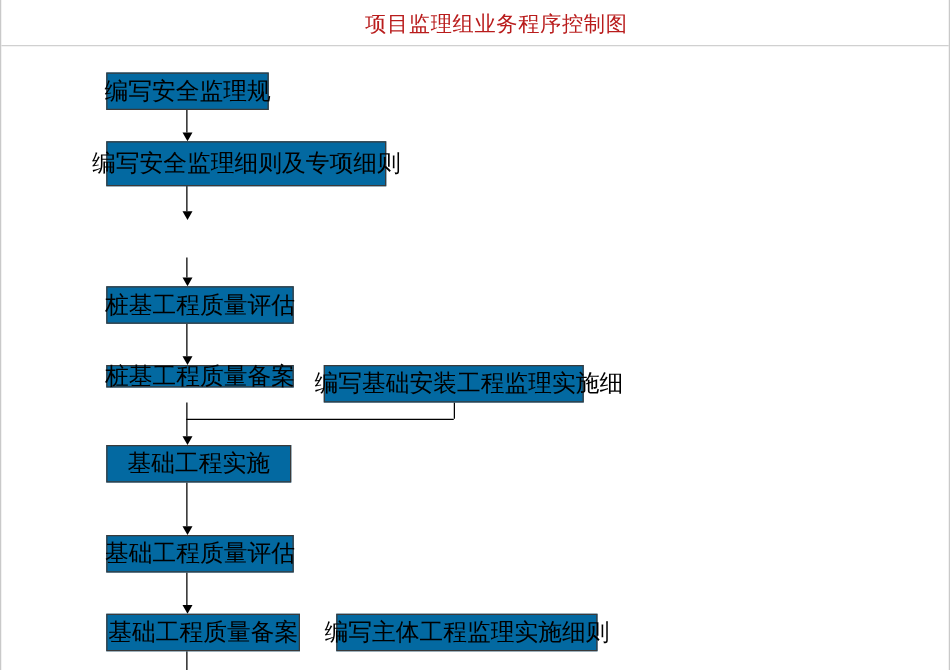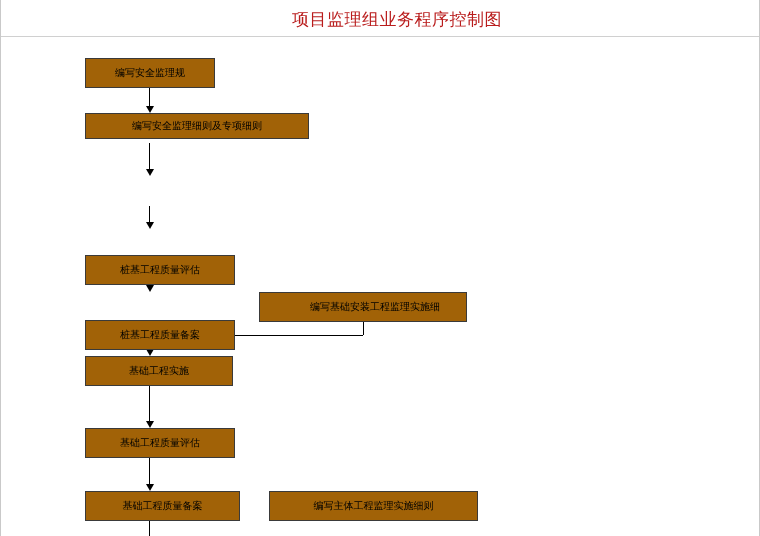--- a/index.html
+++ b/index.html
@@ -37,23 +37,23 @@
     left: 0;
     top: 36px;
     width: 760px;
     height: 1px;
     background: #d0d0d0;
   }
   .node {
     position: absolute;
     box-sizing: border-box;
     border: 1px solid #3a3a3a;
-    background: #a16207;
+    background: #0369a1;
     color: #000000;
-    font-size: 10px;
+    font-size: 19px;
     font-family: "DejaVu Sans", sans-serif;
     display: flex;
     align-items: center;
     justify-content: center;
     white-space: nowrap;
     line-height: 1;
   }
   .conn {
     position: absolute;
     background: #000000;
@@ -99,27 +99,27 @@
   <div class="arrow-down" style="left:144.5px; top:421px;"></div>
 
   <div class="conn v" style="left:148px; top:458px; height:26px;"></div>
   <div class="arrow-down" style="left:144.5px; top:484px;"></div>
 
   <div class="conn v" style="left:148px; top:521px; height:15px;"></div>
 
   <div class="node" style="left:84px; top:58px; width:130px; height:30px;">
     <span>编写安全监理规</span>
   </div>
-  <div class="node" style="left:84px; top:113px; width:224px; height:26px;">
+  <div class="node" style="left:84px; top:113px; width:224px; height:36px;">
     <span>编写安全监理细则及专项细则</span>
   </div>
-  <div class="node" style="left:84px; top:229px; width:150px; height:30px;margin-top:26px;">
+  <div class="node" style="left:84px; top:229px; width:150px; height:30px;">
     <span>桩基工程质量评估</span>
   </div>
-  <div class="node" style="left:84px; top:292px; width:150px; height:30px;margin-top:28px;">
+  <div class="node" style="left:84px; top:292px; width:150px; height:18px;">
     <span>桩基工程质量备案</span>
   </div>
   <div class="node" style="left:258px; top:292px; width:208px; height:30px;padding-left:24px;">
     <span>编写基础安装工程监理实施细</span>
   </div>
   <div class="node" style="left:84px; top:356px; width:148px; height:30px;">
     <span>基础工程实施</span>
   </div>
   <div class="node" style="left:84px; top:428px; width:150px; height:30px;">
     <span>基础工程质量评估</span>

